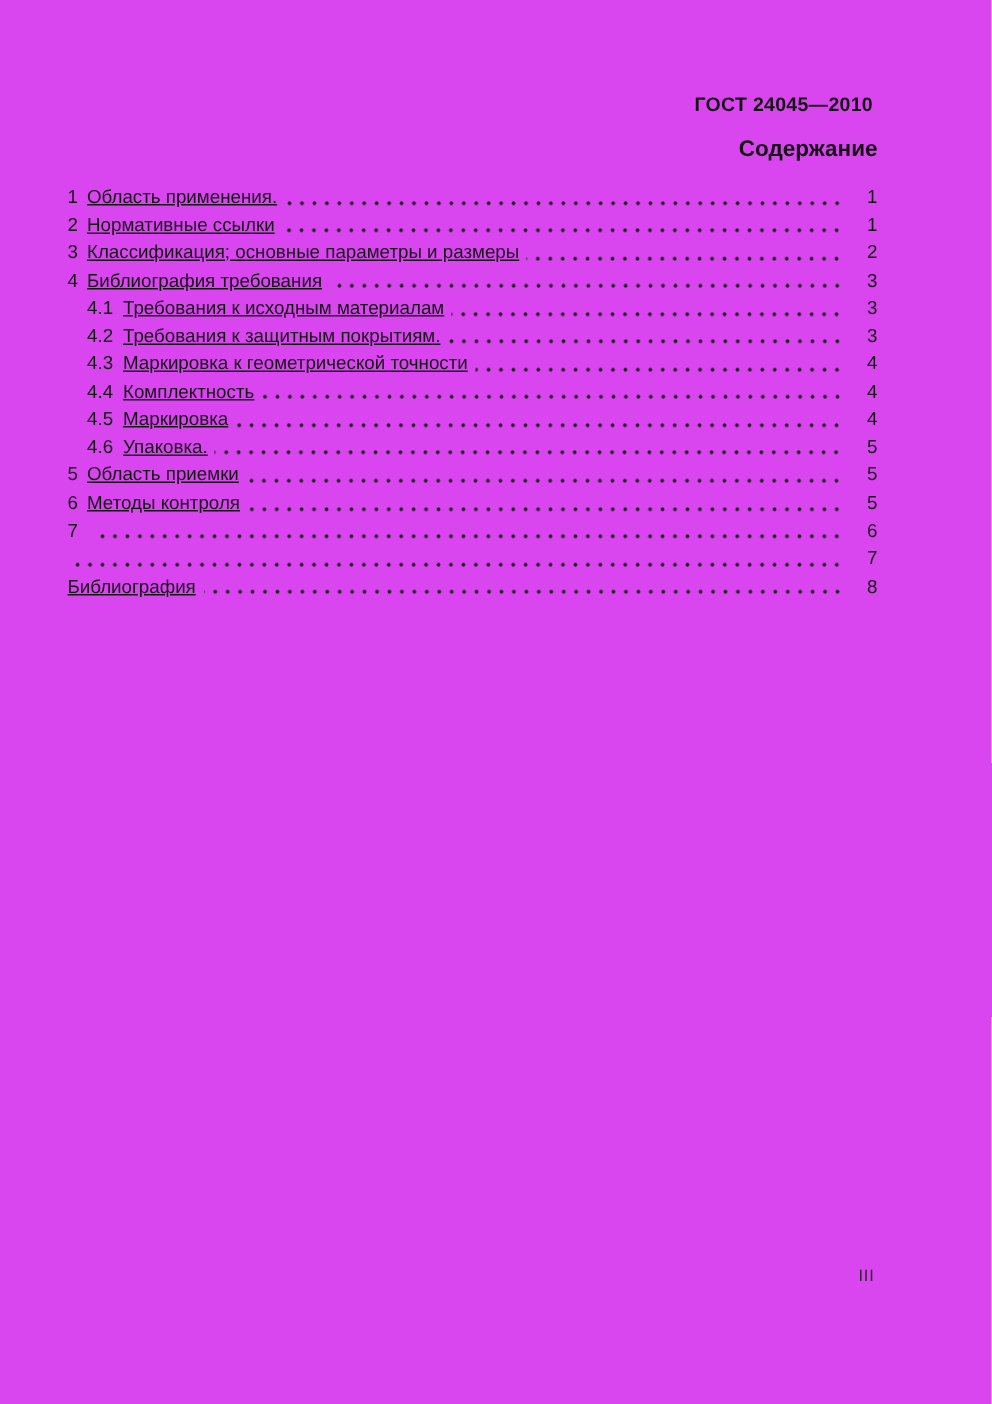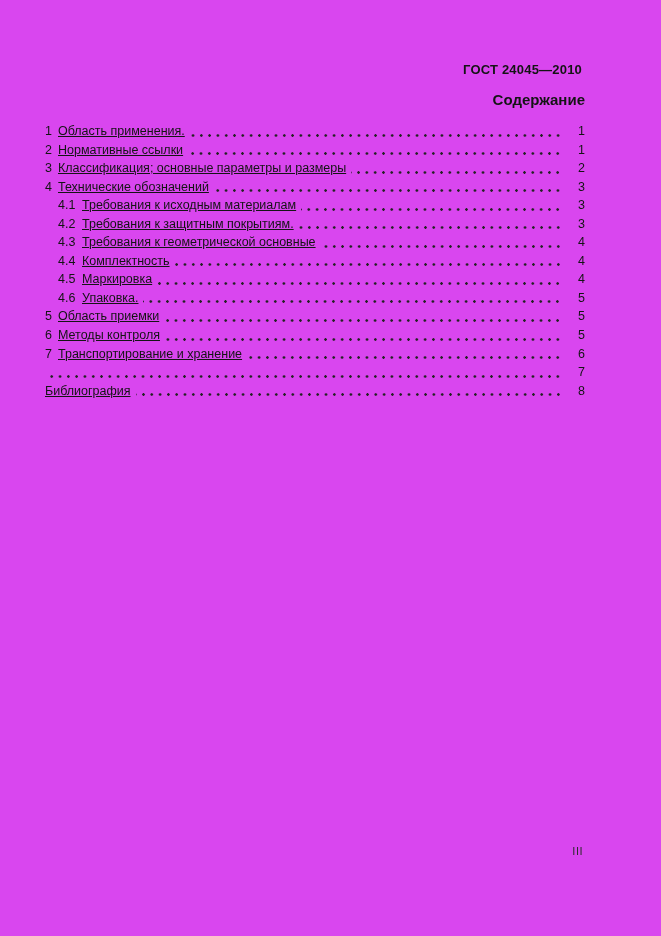--- a/index.html
+++ b/index.html
@@ -89,28 +89,28 @@
 
 <div class="page">
   <div class="doc-header">ГОСТ 24045—2010</div>
 
   <h1 class="title">Содержание</h1>
 
   <div class="toc" id="toc">
       <div class="toc-row"><span class="toc-num">1</span><span class="toc-label">Область применения.</span><span class="toc-leader"></span><span class="toc-page">1</span></div>
       <div class="toc-row"><span class="toc-num">2</span><span class="toc-label">Нормативные ссылки</span><span class="toc-leader"></span><span class="toc-page">1</span></div>
       <div class="toc-row"><span class="toc-num">3</span><span class="toc-label">Классификация; основные параметры и размеры</span><span class="toc-leader"></span><span class="toc-page">2</span></div>
-      <div class="toc-row"><span class="toc-num">4</span><span class="toc-label">Технические обозначений</span><span class="toc-leader"></span><span class="toc-page">3</span></div>
+      <div class="toc-row"><span class="toc-num">4</span><span class="toc-label">Библиография требования</span><span class="toc-leader"></span><span class="toc-page">3</span></div>
       <div class="toc-row sub"><span class="toc-num">4.1</span><span class="toc-label">Требования к исходным материалам</span><span class="toc-leader"></span><span class="toc-page">3</span></div>
       <div class="toc-row sub"><span class="toc-num">4.2</span><span class="toc-label">Требования к защитным покрытиям.</span><span class="toc-leader"></span><span class="toc-page">3</span></div>
-      <div class="toc-row sub"><span class="toc-num">4.3</span><span class="toc-label">Требования к геометрической основные</span><span class="toc-leader"></span><span class="toc-page">4</span></div>
+      <div class="toc-row sub"><span class="toc-num">4.3</span><span class="toc-label">Маркировка к геометрической точности</span><span class="toc-leader"></span><span class="toc-page">4</span></div>
       <div class="toc-row sub"><span class="toc-num">4.4</span><span class="toc-label">Комплектность</span><span class="toc-leader"></span><span class="toc-page">4</span></div>
       <div class="toc-row sub"><span class="toc-num">4.5</span><span class="toc-label">Маркировка</span><span class="toc-leader"></span><span class="toc-page">4</span></div>
       <div class="toc-row sub"><span class="toc-num">4.6</span><span class="toc-label">Упаковка.</span><span class="toc-leader"></span><span class="toc-page">5</span></div>
       <div class="toc-row"><span class="toc-num">5</span><span class="toc-label">Область приемки</span><span class="toc-leader"></span><span class="toc-page">5</span></div>
       <div class="toc-row"><span class="toc-num">6</span><span class="toc-label">Методы контроля</span><span class="toc-leader"></span><span class="toc-page">5</span></div>
-      <div class="toc-row"><span class="toc-num">7</span><span class="toc-label">Транспортирование и хранение</span><span class="toc-leader"></span><span class="toc-page">6</span></div>
+      <div class="toc-row"><span class="toc-num">7</span><span class="toc-leader"></span><span class="toc-page">6</span></div>
       <div class="toc-row"><span class="toc-num"></span><span class="toc-leader"></span><span class="toc-page">7</span></div>
       <div class="toc-row"><span class="toc-num"></span><span class="toc-label">Библиография</span><span class="toc-leader"></span><span class="toc-page">8</span></div>
     </div>
 
   <div class="footer-page">III</div>
 </div>
 
 </body></html>

